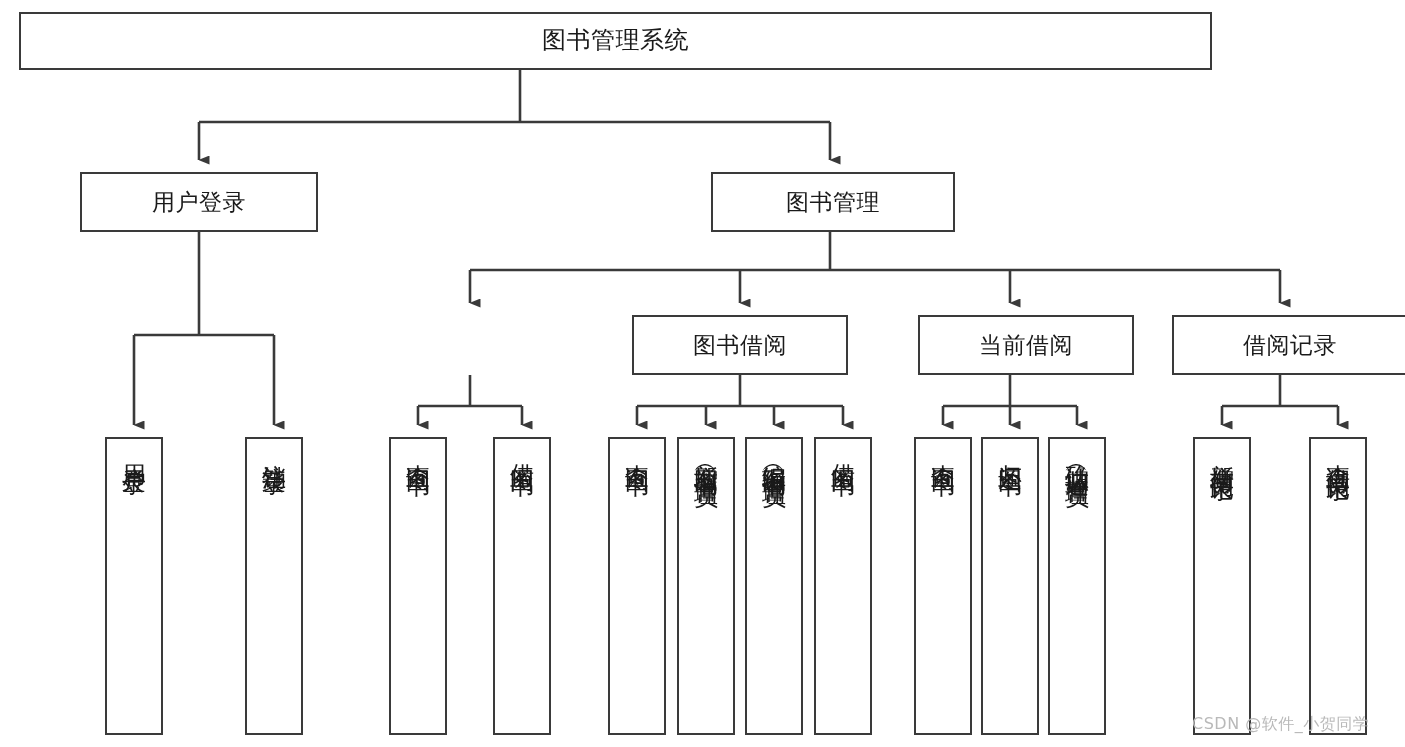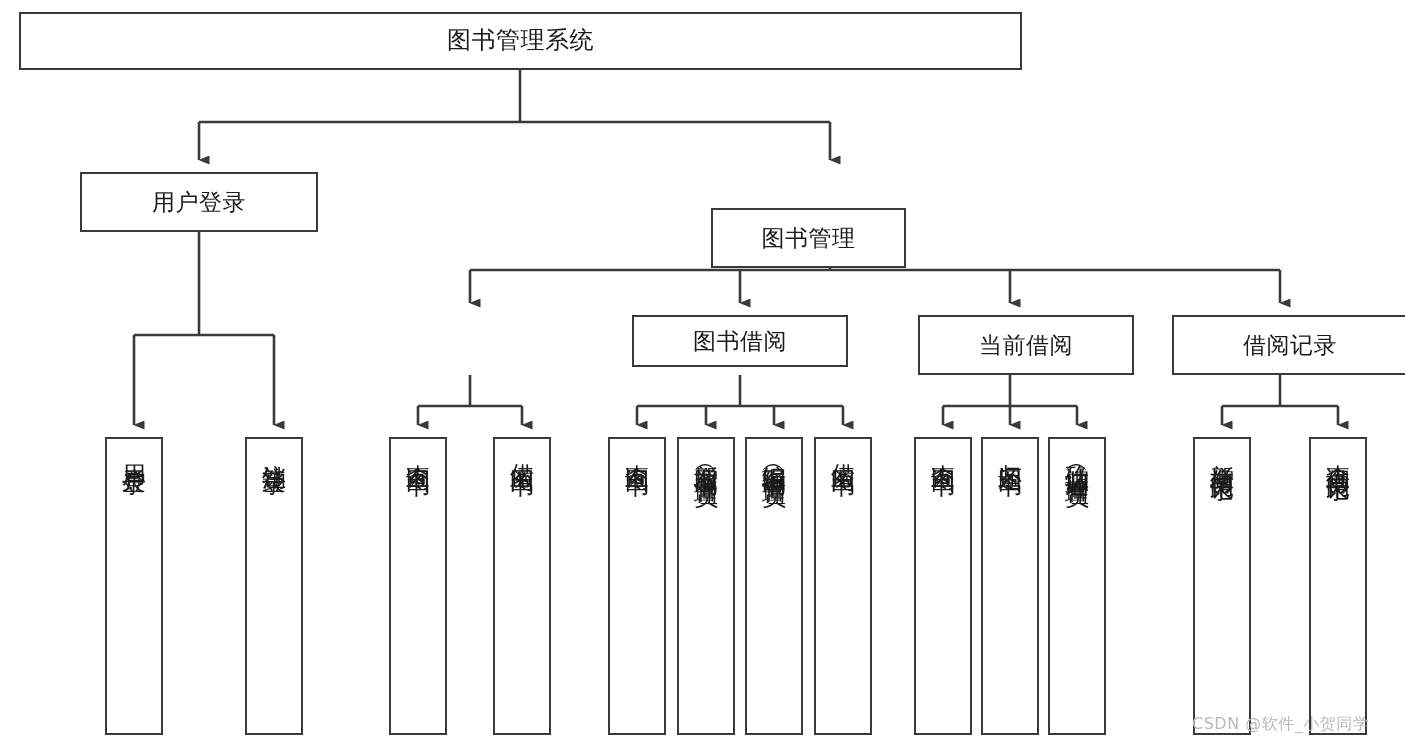--- a/index.html
+++ b/index.html
@@ -105,32 +105,32 @@
       <path d="M1010,406 L1010,425" marker-end="url(#arw)"></path>
       <path d="M1077,406 L1077,425" marker-end="url(#arw)"></path>
 
       <path d="M1280,375 L1280,406"></path>
       <path d="M1222,406 L1338,406"></path>
       <path d="M1222,406 L1222,425" marker-end="url(#arw)"></path>
       <path d="M1338,406 L1338,425" marker-end="url(#arw)"></path>
     </g>
   </svg>
 
-  <div class="node h root" style="left:19px;top:12px;width:1003px;height:58px;">
+  <div class="node h root" style="left:19px;top:12px;width:1193px;height:58px;">
     <span class="lbl">图书管理系统</span>
   </div>
 
   <div class="node h" style="left:80px;top:172px;width:238px;height:60px;">
     <span class="lbl">用户登录</span>
   </div>
-  <div class="node h" style="left:711px;top:172px;width:195px;height:60px;margin-top:36px;">
+  <div class="node h" style="left:711px;top:172px;width:244px;height:60px;">
     <span class="lbl">图书管理</span>
   </div>
 
-  <div class="node h" style="left:632px;top:315px;width:216px;height:52px;">
+  <div class="node h" style="left:632px;top:315px;width:216px;height:60px;">
     <span class="lbl">图书借阅</span>
   </div>
   <div class="node h" style="left:902px;top:315px;width:216px;height:60px;margin-left:16px;">
     <span class="lbl">当前借阅</span>
   </div>
   <div class="node h" style="left:1172px;top:315px;width:236px;height:60px;">
     <span class="lbl">借阅记录</span>
   </div>
 
   <div class="node v" style="left:105px;top:437px;width:58px;height:298px;">

